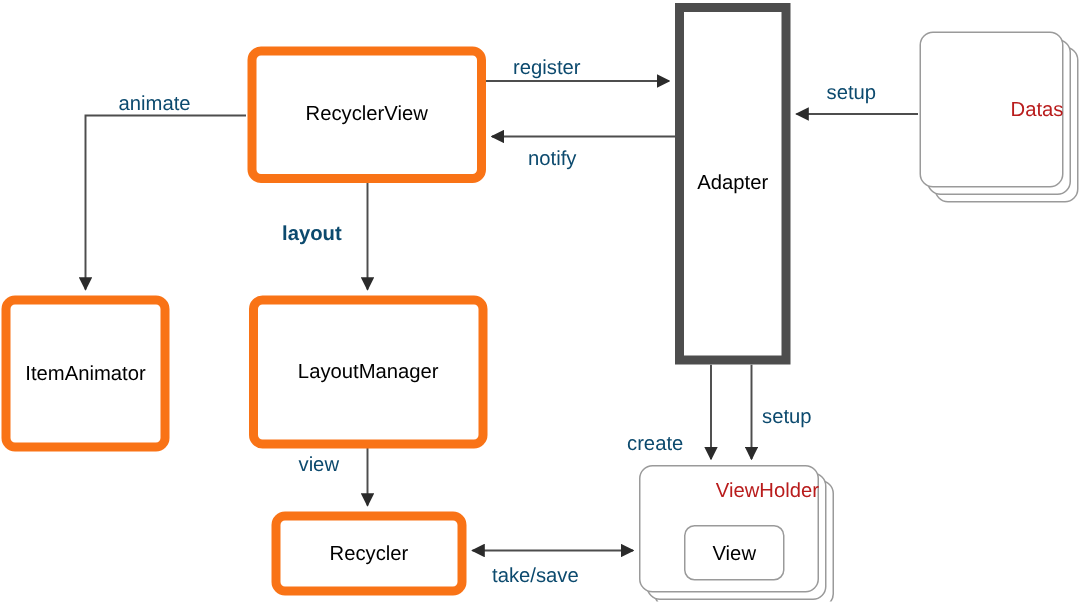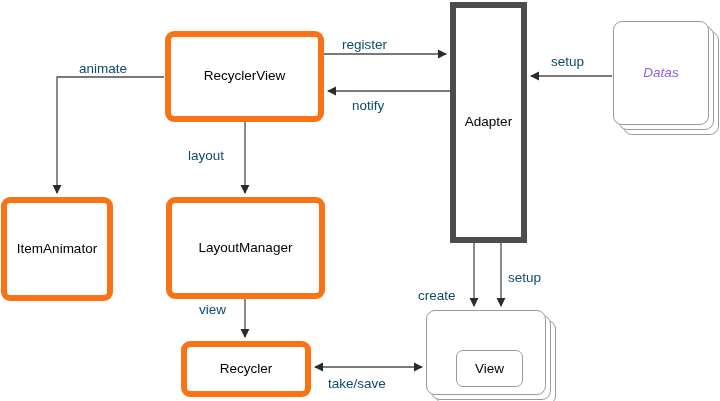--- a/index.html
+++ b/index.html
@@ -55,24 +55,23 @@
   .stack-front {
     position: absolute;
     box-sizing: border-box;
     background: #ffffff;
     border: 1px solid #9a9a9a;
     border-radius: 9px;
   }
   .stack-label {
     position: absolute;
     font-size: 13.5px;
-    color: #8b5cf6;
+    color: #b91c1c;
     white-space: nowrap;
-    text-align: center;
-    font-style: italic;
+    text-align: right;
   }
   .edge-label {
     position: absolute;
     font-size: 13.5px;
     color: #0c4a6e;
     background: transparent;
     white-space: nowrap;
     line-height: 1;
   }
   .inner-box {
@@ -149,34 +148,35 @@
     <div class="stack-layer" style="left:10px; top:10px; width:96px; height:104px;"></div>
     <div class="stack-layer" style="left:5px;  top:5px;  width:96px; height:104px;"></div>
     <div class="stack-front" style="left:0px;  top:0px;  width:96px; height:104px;"></div>
     <div class="stack-label" style="left:0px; top:44px; width:96px;">Datas</div>
   </div>
 
   <div style="position:absolute; left:426px; top:310px; width:130px; height:95px;">
     <div class="stack-layer" style="left:10px; top:10px; width:120px; height:85px;"></div>
     <div class="stack-layer" style="left:5px;  top:5px;  width:120px; height:85px;"></div>
     <div class="stack-front" style="left:0px;  top:0px;  width:120px; height:85px;"></div>
+    <div class="stack-label" style="left:0px; top:9px; width:120px;">ViewHolder</div>
     <div class="inner-box" style="left:30px; top:40px; width:67px; height:37px;">
       <span>View</span>
     </div>
   </div>
 
   <div class="edge-label" style="left:79px; top:62px;">animate</div>
 
   <div class="edge-label" style="left:342px; top:38px;">register</div>
 
   <div class="edge-label" style="left:352px; top:99px;">notify</div>
 
   <div class="edge-label" style="left:551px; top:55px;">setup</div>
 
-  <div class="edge-label" style="left:188px; top:149px;">layout</div>
+  <div class="edge-label" style="left:188px; top:149px;font-weight:bold;">layout</div>
 
   <div class="edge-label" style="left:199px; top:303px;">view</div>
 
   <div class="edge-label" style="left:418px; top:289px;">create</div>
 
   <div class="edge-label" style="left:508px; top:271px;">setup</div>
 
   <div class="edge-label" style="left:328px; top:377px;">take/save</div>
 
 </div>

